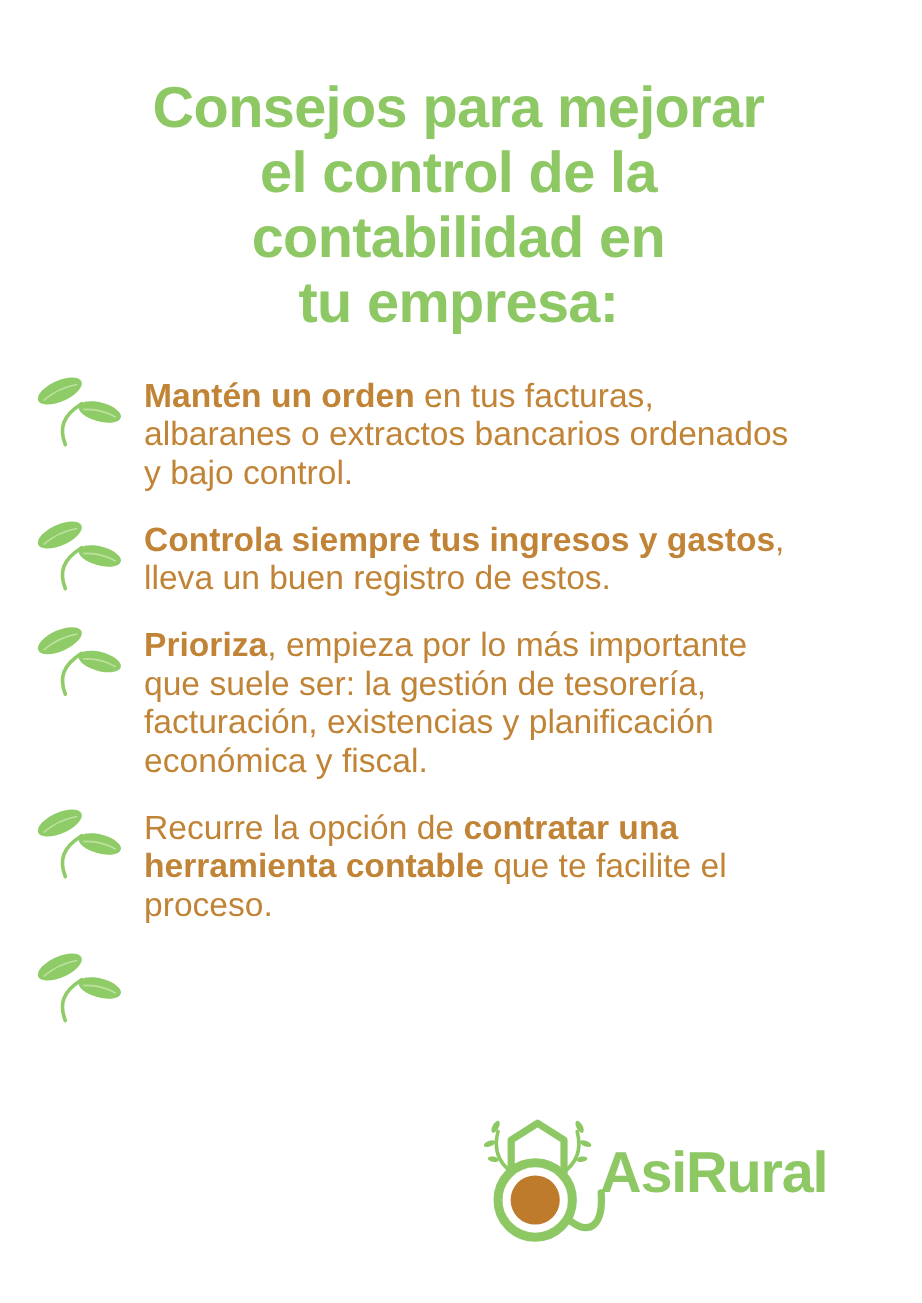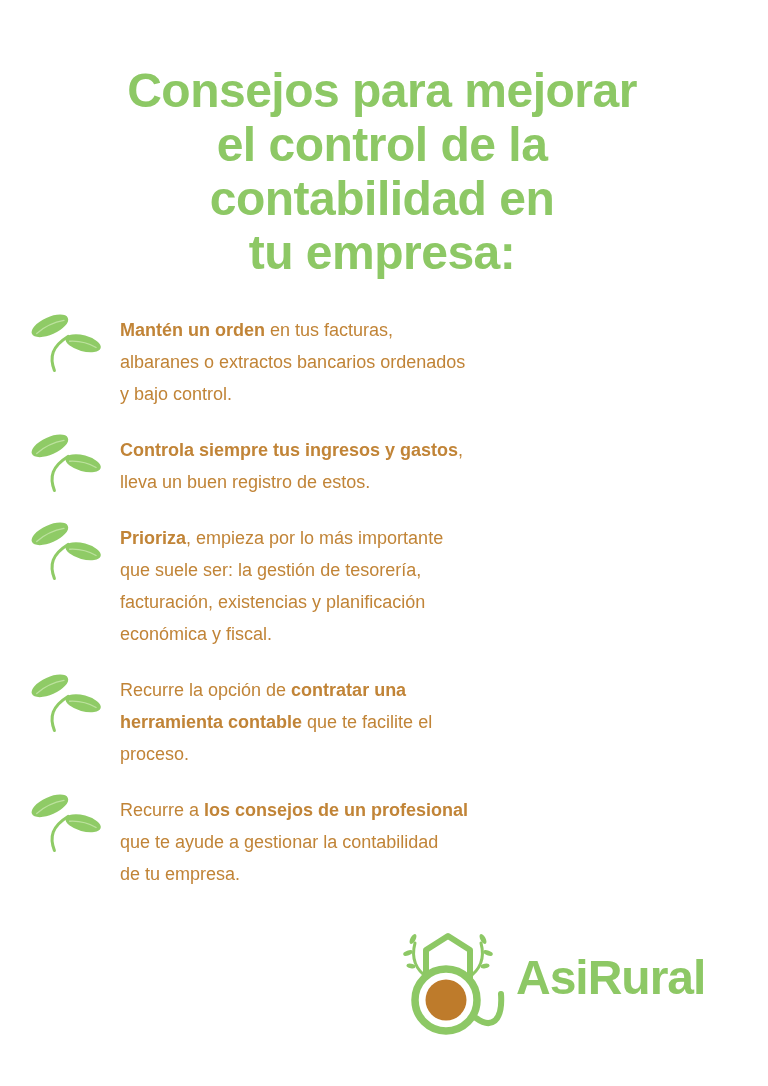--- a/index.html
+++ b/index.html
@@ -50,32 +50,31 @@
   .tip-icon{
     flex:0 0 auto;
     width:78px;height:62px;
     margin-left:26px;
     margin-top:-4px;
   }
   .tip-icon svg{width:100%;height:100%;overflow:visible;}
   .tip-text{
     margin:0 0 0 16px;
     width:626px;
-    font-size:18px;
+    font-size:28px;
     line-height:32px;
     color:var(--body-orange);
     white-space:pre-line;
   }
   .tip-text strong{font-weight:700;}
   .logo{
     position:absolute;
     left:398px;top:928px;
     display:flex;
     align-items:flex-start;
-    gap:16px;
   }
   .logo-mark{
     width:100px;height:112px;
     overflow:visible;
     flex:0 0 auto;
   }
   .wordmark{
     font-size:48px;
     font-weight:700;
     color:var(--logo-green);
@@ -186,23 +185,20 @@
         <g transform="rotate(-24 30 21)">
           <ellipse class="g-fill" cx="30" cy="21" rx="26" ry="11.5"></ellipse>
           <path class="vein" d="M10,23 Q30,17 50,22" stroke-width="1.8"></path>
         </g>
         <g transform="rotate(15 74 44)">
           <ellipse class="g-fill" cx="74" cy="44" rx="24" ry="10.5"></ellipse>
           <path class="vein" d="M56,46 Q74,40 92,45" stroke-width="1.8"></path>
         </g>
       </svg>
     </span>
-    <p class="tip-text"><span>Recurre a </span><strong>los consejos de un profesional</strong><span>
-que te ayude a gestionar la contabilidad
-de tu empresa.</span></p>
   </li>
 </ul>
 
   <div class="logo">
     <svg class="logo-mark" viewBox="0 0 100 112" aria-hidden="true">
 
       <path class="lg-stroke-white" d="M28,22 L50,8 L72,22 L72,52 L28,52 Z" stroke-width="6"></path>
 
       <g>
         <path class="lg-stroke" d="M30,50 C18,42 13,30 17,15" stroke-width="3"></path>

